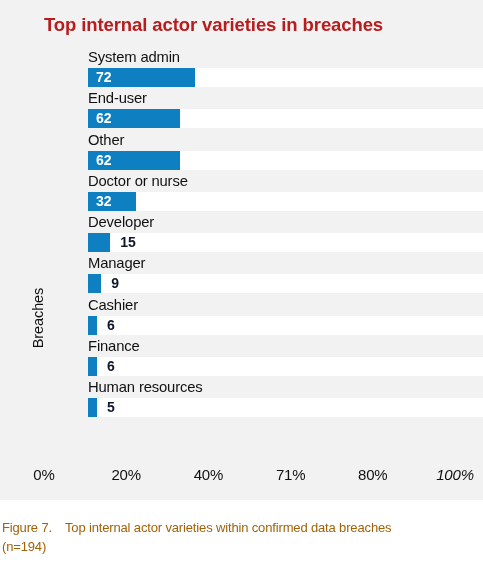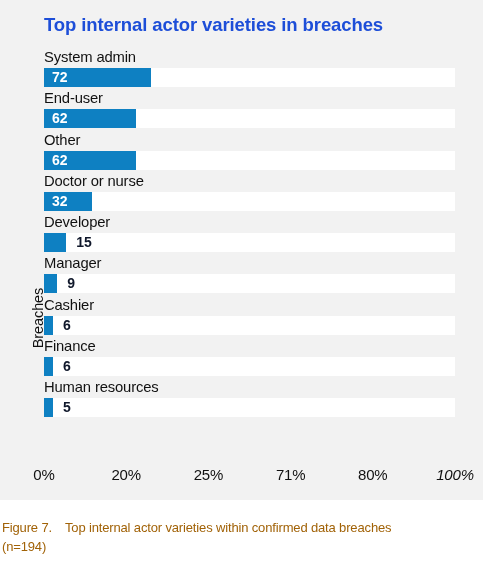--- a/index.html
+++ b/index.html
@@ -24,21 +24,21 @@
     width: 483px;
     height: 500px;
     background: #f2f2f2;
   }
   .chart-title {
     position: absolute;
     left: 44px;
     top: 14px;
     font-size: 18.5px;
     font-weight: bold;
-    color: #1d4ed8;
+    color: #b91c1c;
     letter-spacing: -0.1px;
     white-space: nowrap;
   }
   .plot {
     position: absolute;
     left: 44px;
     top: 48px;
     width: 411px;
     height: 413px;
   }
@@ -51,20 +51,21 @@
     transform: rotate(-90deg);
     transform-origin: 60px 10px;
     text-align: center;
     font-size: 14.5px;
     color: #111111;
     letter-spacing: -0.1px;
   }
   .cat {
     position: relative;
     height: 41.3px;
+    margin-left: 44px;
   }
   .cat-label {
     position: absolute;
     left: 0;
     top: 0px;
     font-size: 14.8px;
     color: #111111;
     line-height: 19px;
     letter-spacing: -0.15px;
     white-space: nowrap;
@@ -201,21 +202,21 @@
           <div class="track">
             <div class="bar" style="width: 9px; background: rgb(14, 128, 194);"></div>
             <div class="bar-value outside" style="left: 19px;">5</div>
           </div>
         </div>
       </div>
 
     <div class="xaxis" id="x-axis">
         <div class="xtick" style="left: 0px;">0%</div>
         <div class="xtick" style="left: 82.2px;">20%</div>
-        <div class="xtick" style="left: 164.4px;">25%</div>
+        <div class="xtick" style="left: 164.4px;">40%</div>
         <div class="xtick" style="left: 246.6px;">71%</div>
         <div class="xtick" style="left: 328.8px;">80%</div>
         <div class="xtick" style="left: 411px; font-style: italic;">100%</div>
       </div>
 
   </div>
 
   <div class="caption">
     <span class="cap-num">Figure 7.</span><span>Top internal actor varieties within confirmed data breaches</span><br>
     <span>(n=194)</span>

